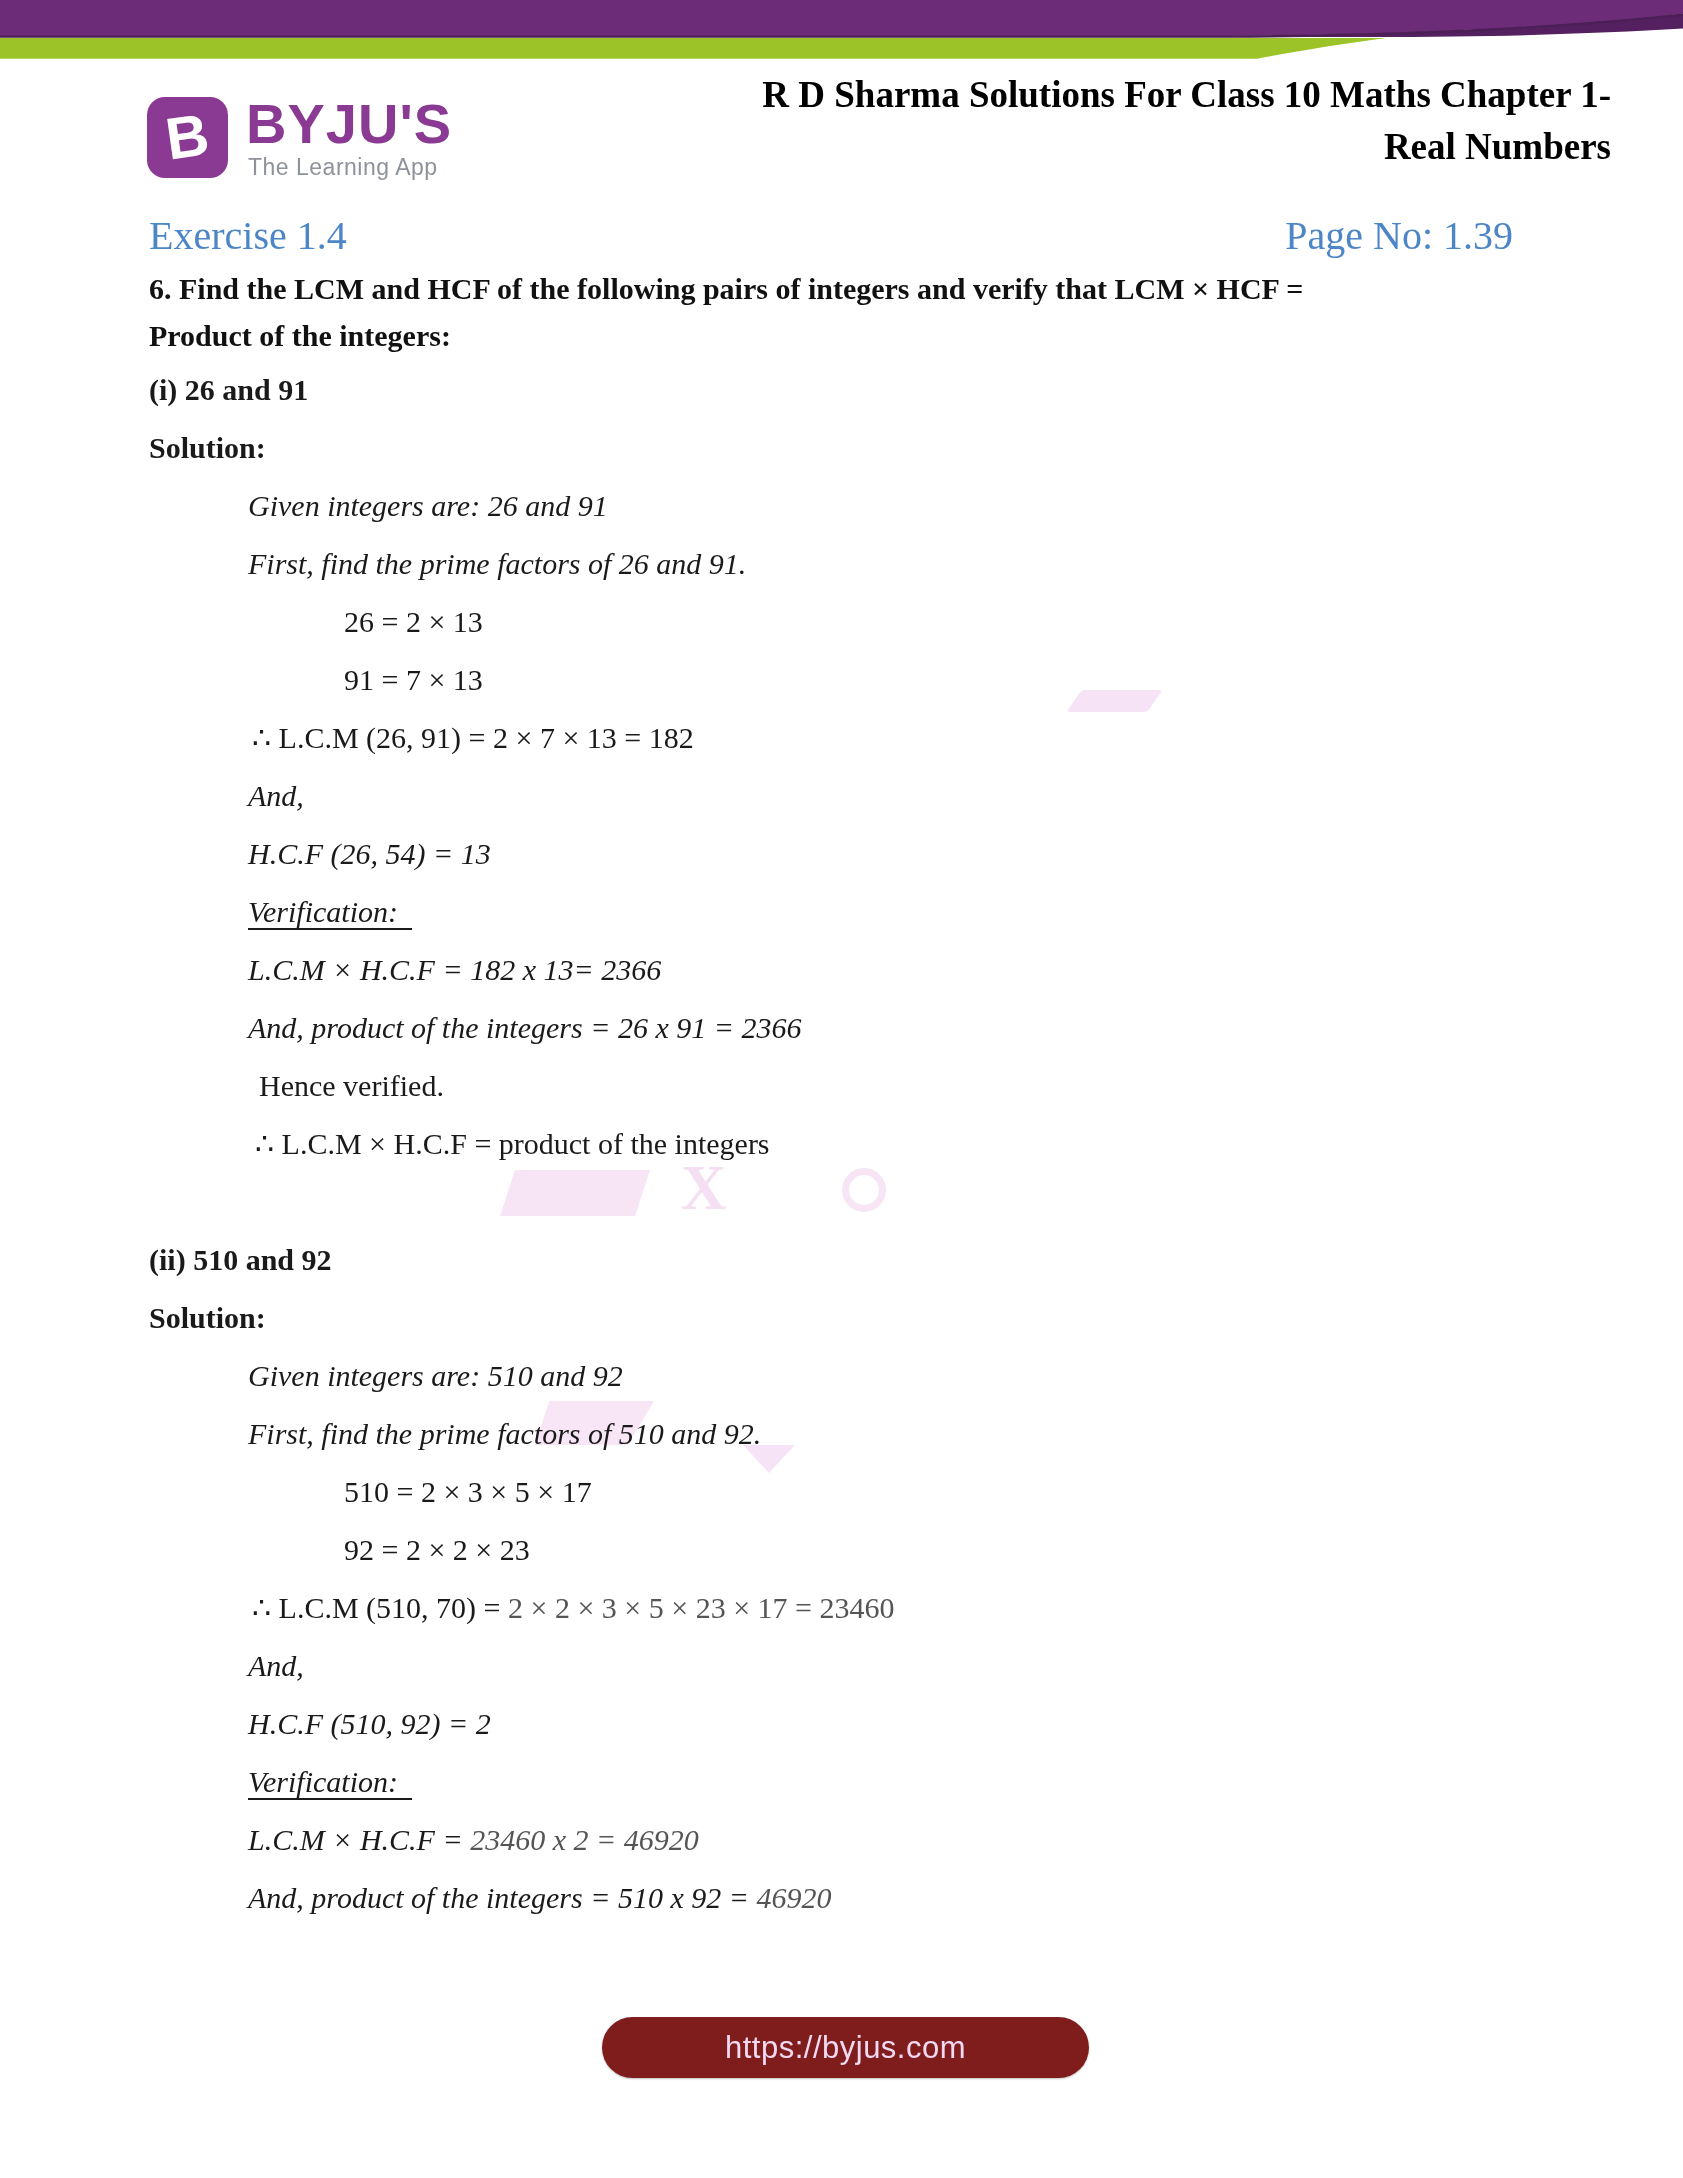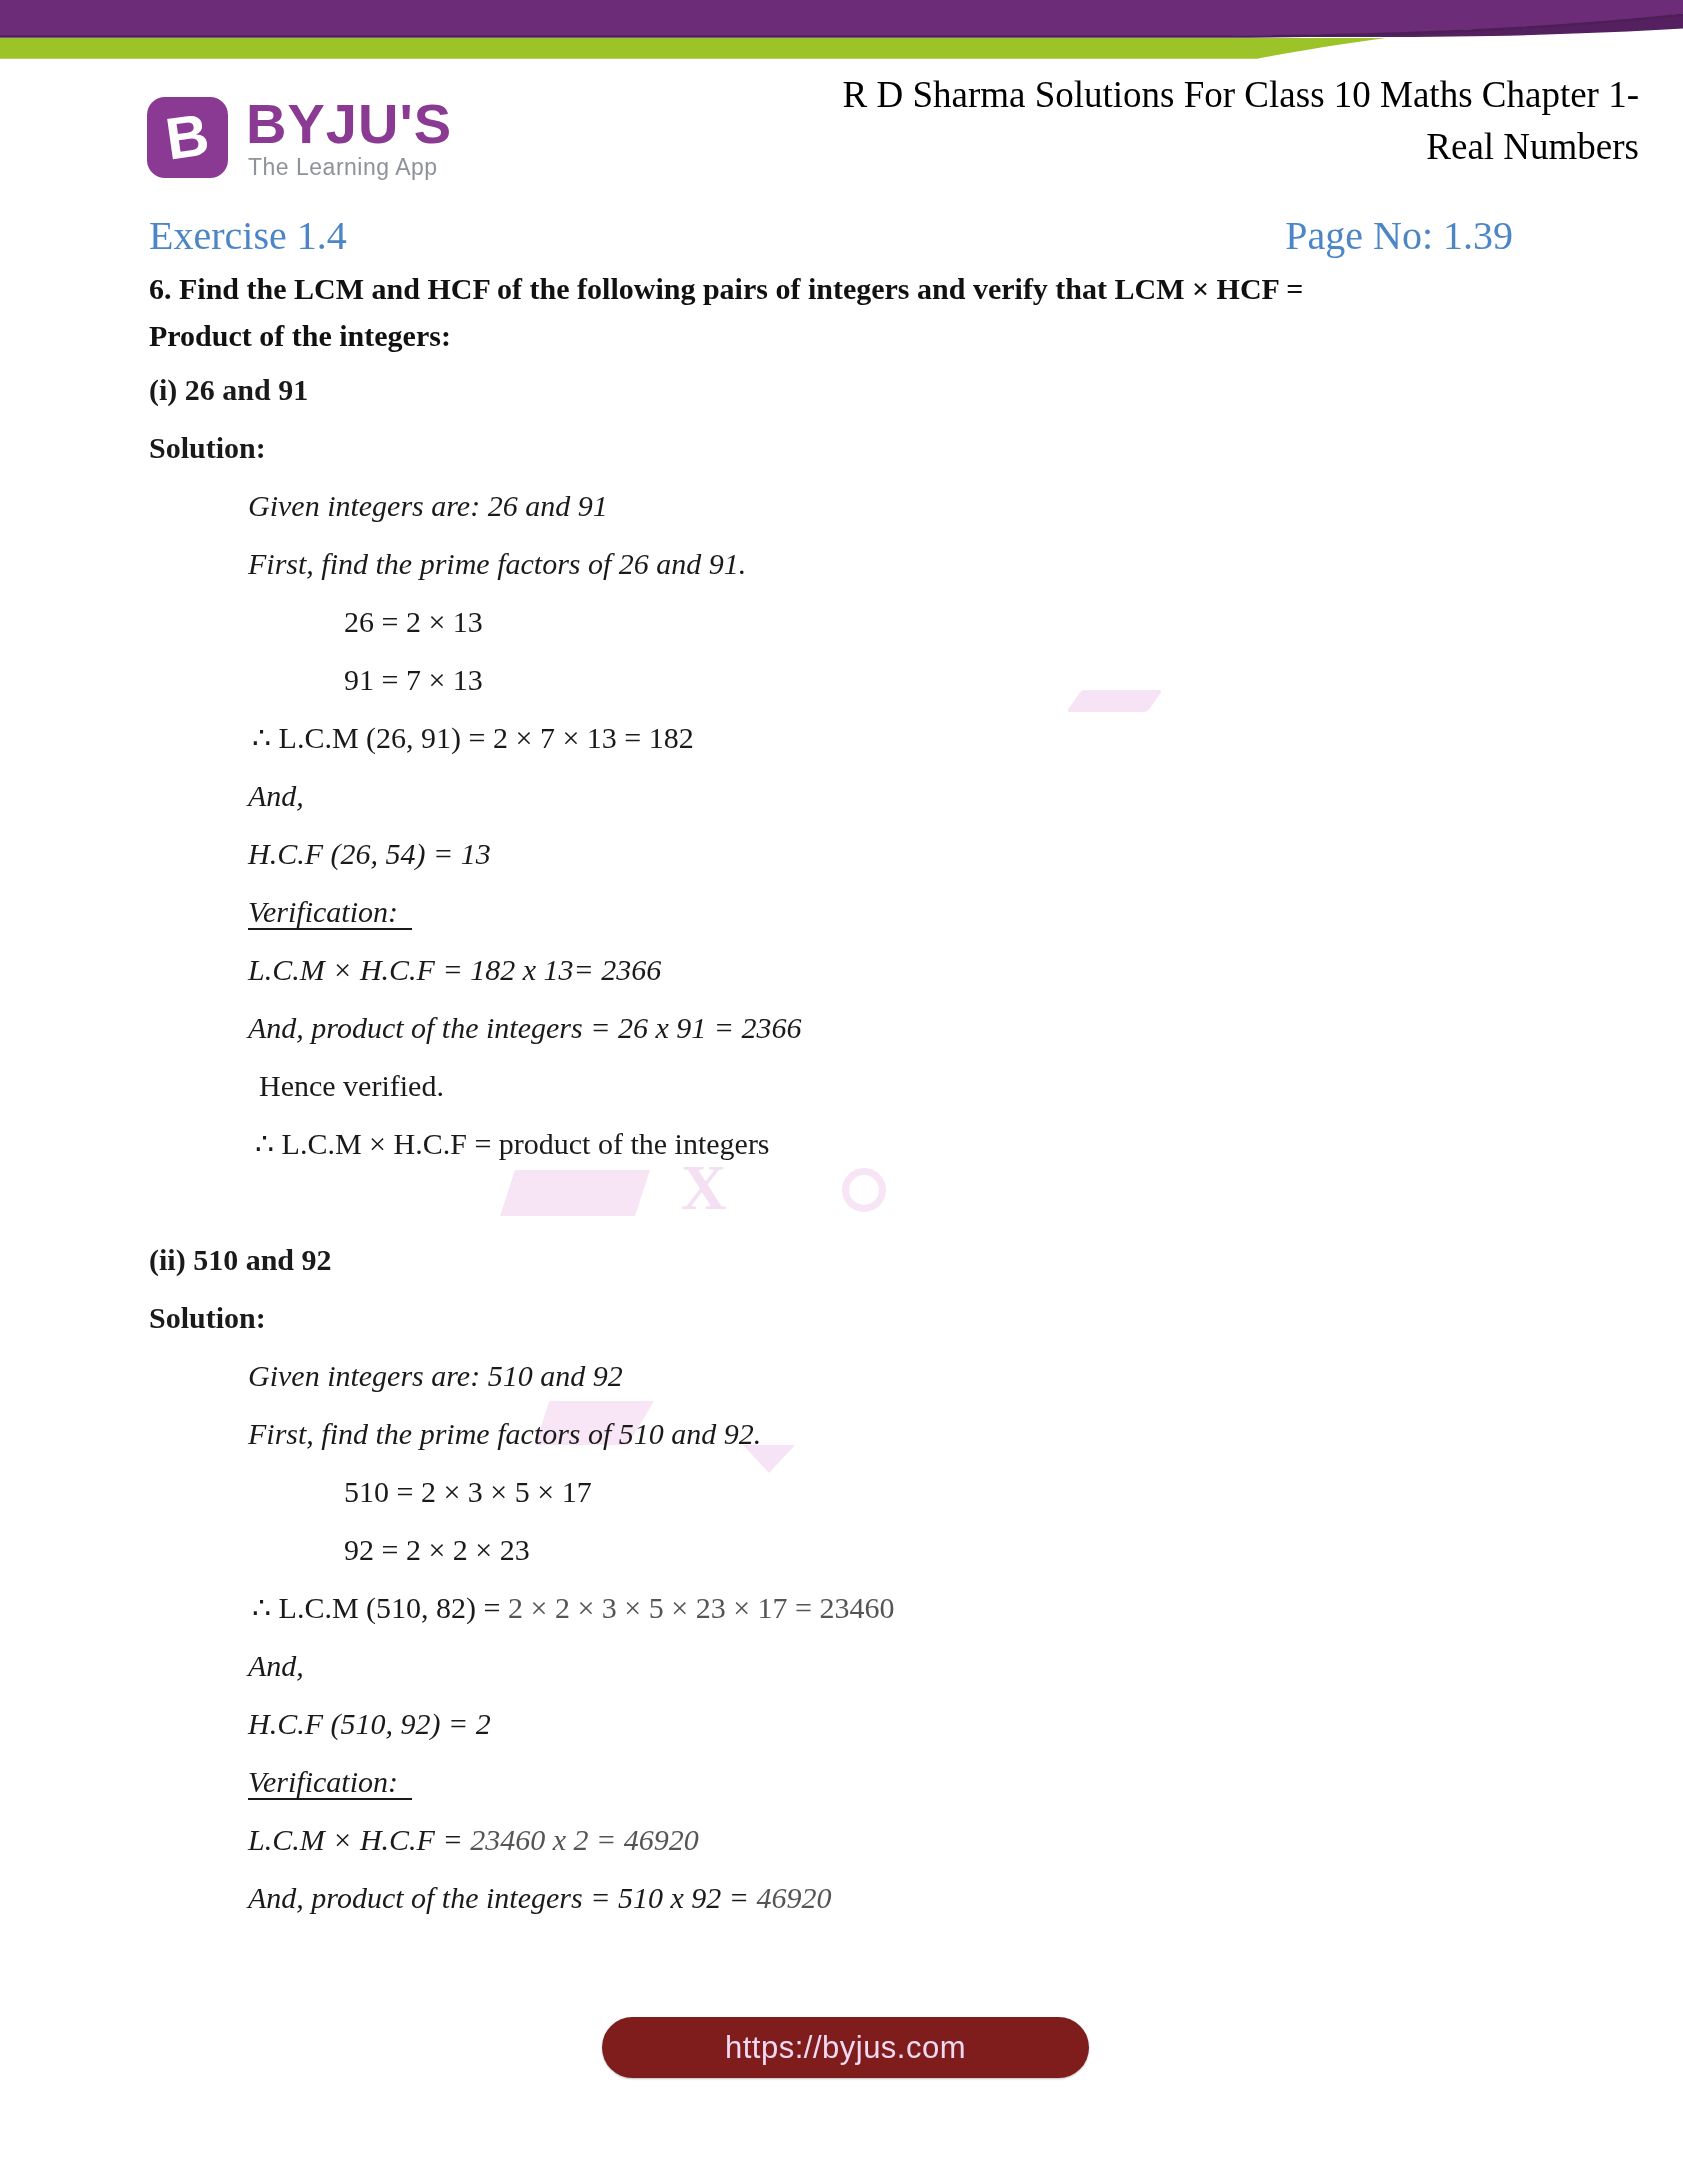--- a/index.html
+++ b/index.html
@@ -14,22 +14,22 @@
   .logo-box{position:absolute;left:0;top:2px;width:81px;height:81px;background:#8a3a92;
             border-radius:18px;display:flex;align-items:center;justify-content:center;}
   .logo-b{font-family:"Liberation Sans",sans-serif;font-weight:bold;font-size:59px;color:#ffffff;
           transform:rotate(-8deg);line-height:1;}
   .logo-word{position:absolute;left:99px;top:-4px;font-family:"Liberation Sans",sans-serif;
              font-weight:bold;font-size:56px;color:#8a3a92;letter-spacing:1px;}
   .logo-tag{position:absolute;left:101px;top:59px;font-family:"Liberation Sans",sans-serif;
             font-size:23px;color:#8d929b;letter-spacing:0.5px;}
 
   
-  .doc-title{position:absolute;right:44px;top:69px;text-align:right;
-             font-weight:normal;font-size:37px;line-height:52px;color:#000;}
+  .doc-title{position:absolute;right:72px;top:69px;text-align:right;
+             font-weight:bold;font-size:37px;line-height:52px;color:#000;}
 
   
   .exrow{position:absolute;left:149px;right:170px;top:212px;display:flex;
          justify-content:space-between;font-size:40px;color:#4d86c7;gap:33px;}
 
   
   .question{position:absolute;left:149px;top:265px;width:1346px;
             font-weight:bold;font-size:30px;line-height:47px;color:#111;}
 
   
@@ -123,21 +123,21 @@
     <div class="row p"><span>And, product of the integers = 26 x 91 = 2366</span></div>
     <div class="row hv"><span>Hence verified.</span></div>
     <div class="row t2"><span>∴ L.C.M × H.C.F = product of the integers</span></div>
     <div class="row blank"></div>
     <div class="row h"><span>(ii) 510 and 92</span></div>
     <div class="row h"><span>Solution:</span></div>
     <div class="row p"><span>Given integers are: 510 and 92</span></div>
     <div class="row p"><span>First, find the prime factors of 510 and 92.</span></div>
     <div class="row eq"><span>510 = 2 × 3 × 5 × 17</span></div>
     <div class="row eq"><span>92 = 2 × 2 × 23</span></div>
-    <div class="row t"><span>∴ L.C.M (510, 82) = </span><span class="light">2 × 2 × 3 × 5 × 23 × 17 = 23460</span></div>
+    <div class="row t"><span>∴ L.C.M (510, 70) = </span><span class="light">2 × 2 × 3 × 5 × 23 × 17 = 23460</span></div>
     <div class="row p"><span>And,</span></div>
     <div class="row p"><span>H.C.F (510, 92) = 2</span></div>
     <div class="row p u"><span class="main">Verification:</span></div>
     <div class="row p"><span>L.C.M × H.C.F = </span><span class="light">23460 x 2 = 46920</span></div>
     <div class="row p"><span>And, product of the integers = 510 x 92 = </span><span class="light">46920</span></div>
   </div>
 
   <a class="url-btn" href="#">
     <span>https://byjus.com</span>
   </a>

